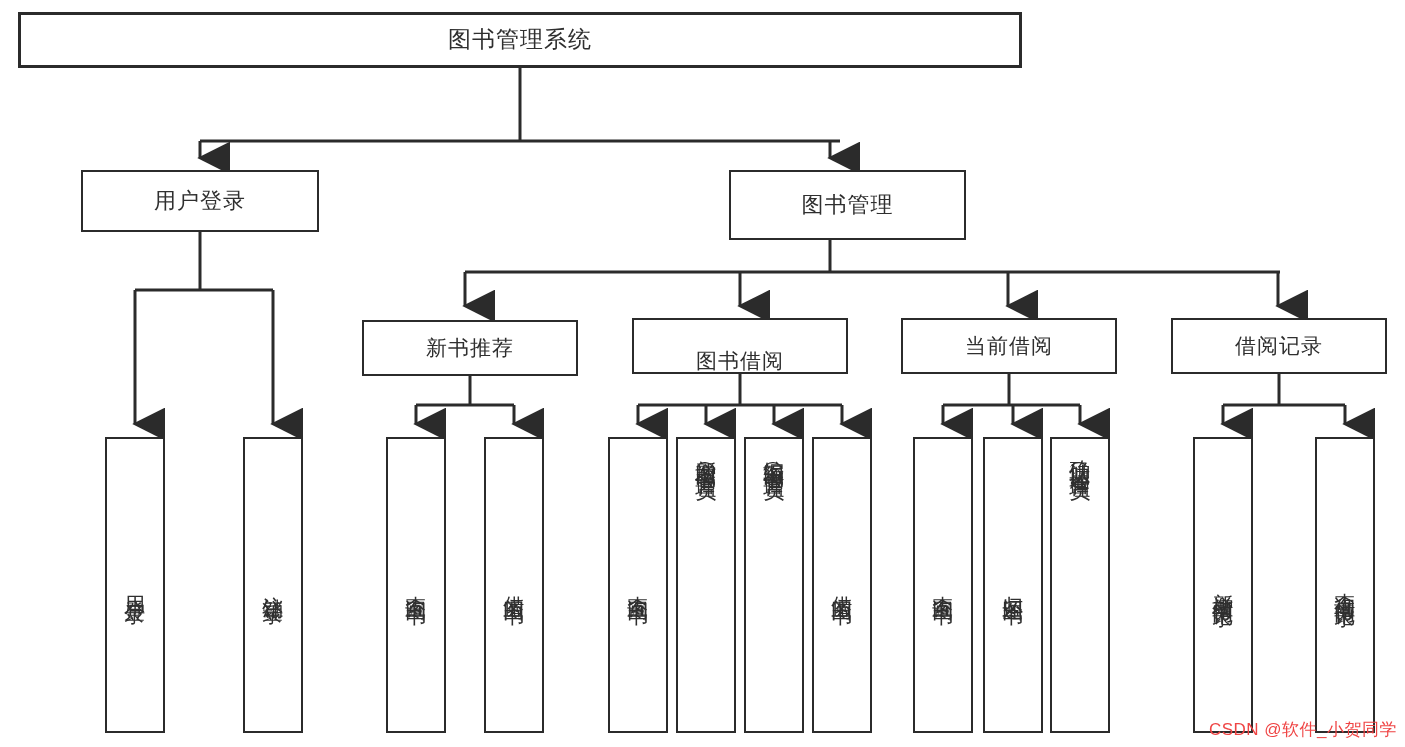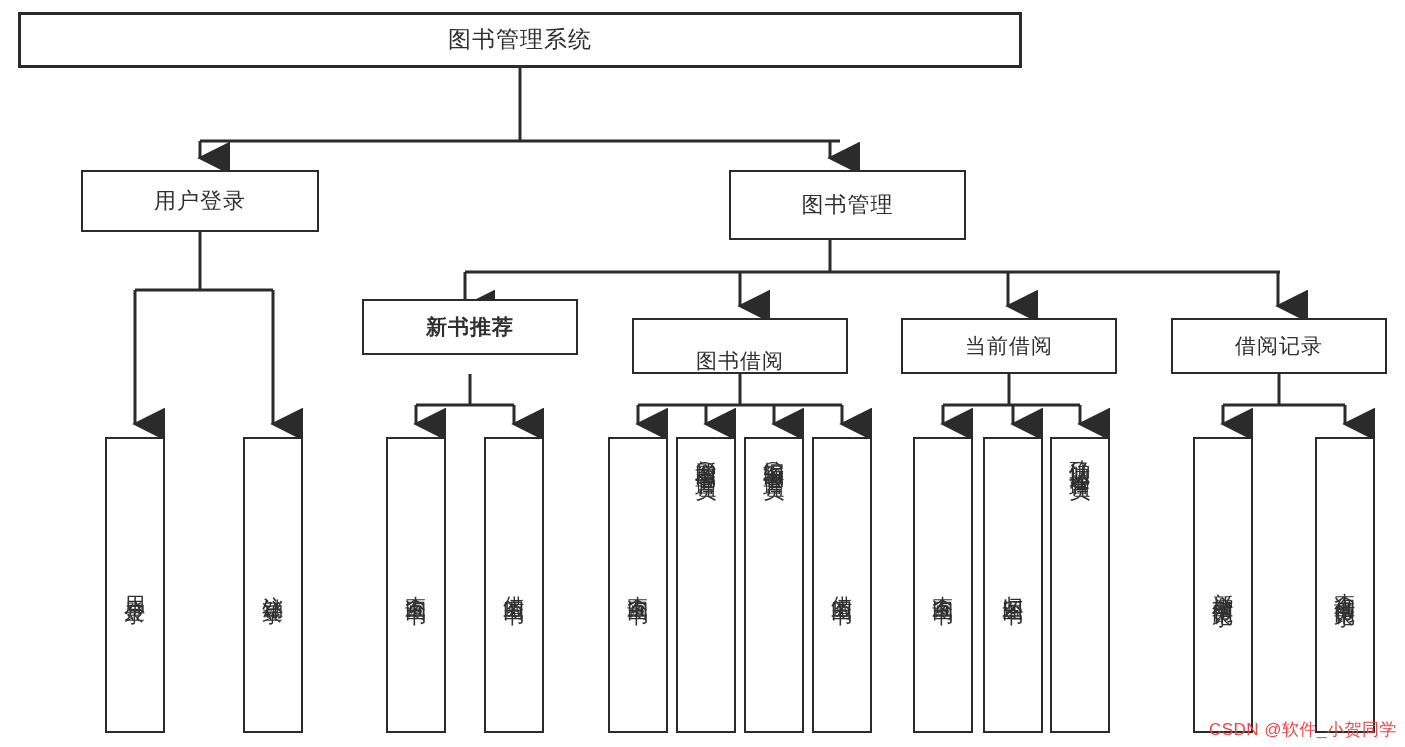--- a/index.html
+++ b/index.html
@@ -83,21 +83,21 @@
     <span class="lbl">图书管理系统</span>
   </div>
 
   <div class="node lvl2" id="l2-0" style="left: 81px; top: 170px; width: 238px; height: 62px;">
     <span class="lbl">用户登录</span>
   </div>
   <div class="node lvl2" id="l2-1" style="left: 712px; top: 170px; width: 237px; height: 70px; margin-left: 17px;">
     <span class="lbl">图书管理</span>
   </div>
 
-  <div class="node lvl3" id="l3-0" style="left: 362px; top: 299px; width: 216px; height: 56px; font-weight: bold;">
+  <div class="node lvl3" id="l3-0" style="left: 362px; top: 320px; width: 216px; height: 56px;">
     <span class="lbl">新书推荐</span>
   </div>
   <div class="node lvl3" id="l3-1" style="left: 632px; top: 318px; width: 216px; height: 56px; align-items: flex-end;">
     <span class="lbl">图书借阅</span>
   </div>
   <div class="node lvl3" id="l3-2" style="left: 901px; top: 318px; width: 216px; height: 56px;">
     <span class="lbl">当前借阅</span>
   </div>
   <div class="node lvl3" id="l3-3" style="left: 1171px; top: 318px; width: 216px; height: 56px;">
     <span class="lbl">借阅记录</span>

